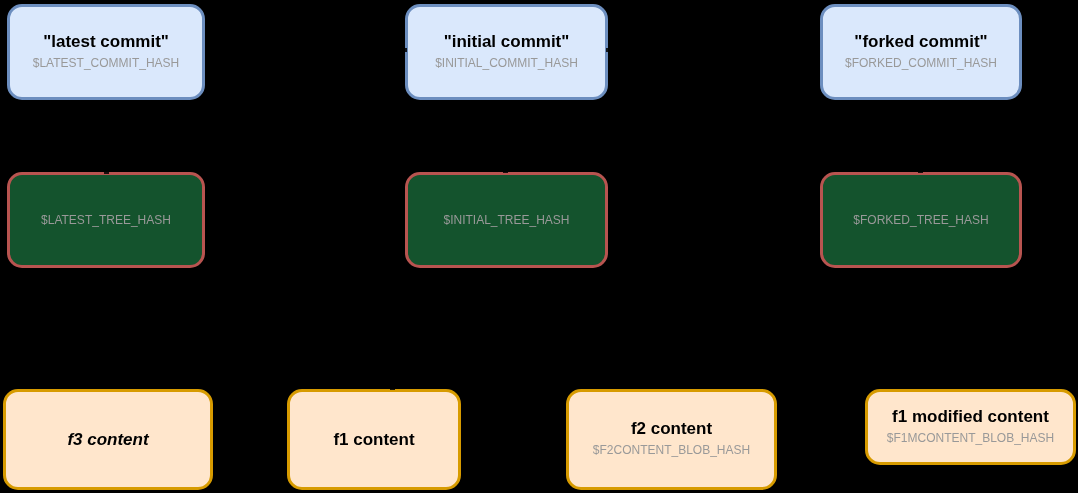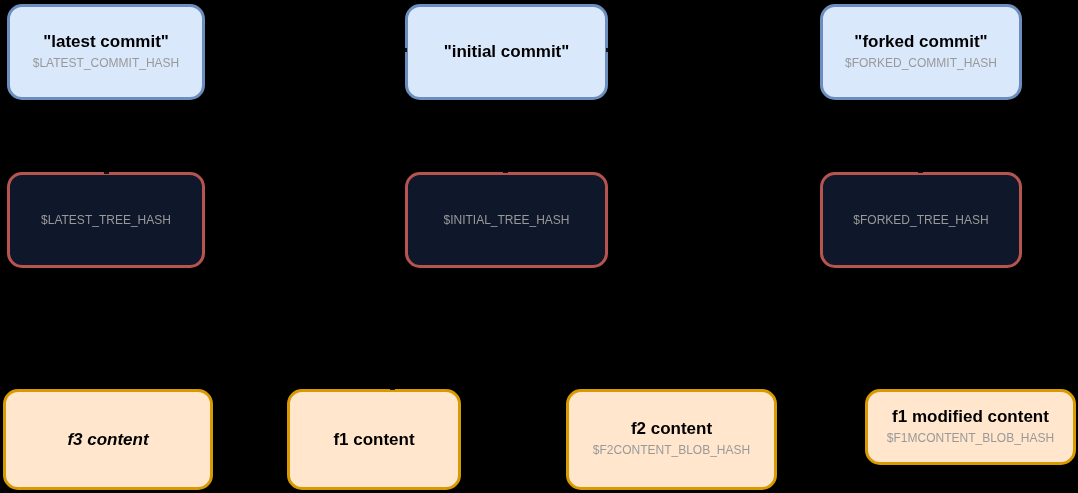--- a/index.html
+++ b/index.html
@@ -21,21 +21,21 @@
     border: 3px solid;
     border-radius: 15px;
     display: flex;
     flex-direction: column;
     align-items: center;
     justify-content: center;
     text-align: center;
     gap: 1px;
   }
   .node.commit { background: #dae8fc; border-color: #6c8ebf; }
-  .node.tree   { background: #0f172a; border-color: #b85450; }
+  .node.tree   { background: #14532d; border-color: #b85450; }
   .node.blob   { background: #ffe6cc; border-color: #d79b00; }
   .node-title {
     font-size: 17px;
     font-weight: bold;
     color: #000000;
     line-height: 20px;
     white-space: nowrap;
   }
   .node-hash {
     font-size: 12px;
@@ -55,20 +55,21 @@
 
 <div class="stage">
 
   <div class="node commit" style="left:7px; top:4px; width:198px; height:96px;">
     <div class="node-title">"latest commit"</div>
     <div class="node-hash">$LATEST_COMMIT_HASH</div>
   </div>
 
   <div class="node commit" style="left:405px; top:4px; width:203px; height:96px;">
     <div class="node-title">"initial commit"</div>
+    <div class="node-hash">$INITIAL_COMMIT_HASH</div>
   </div>
 
   <div class="node commit" style="left:820px; top:4px; width:202px; height:96px;">
     <div class="node-title">"forked commit"</div>
     <div class="node-hash">$FORKED_COMMIT_HASH</div>
   </div>
 
   <div class="node tree" style="left:7px; top:172px; width:198px; height:96px;">
     <div class="node-hash">$LATEST_TREE_HASH</div>
   </div>

